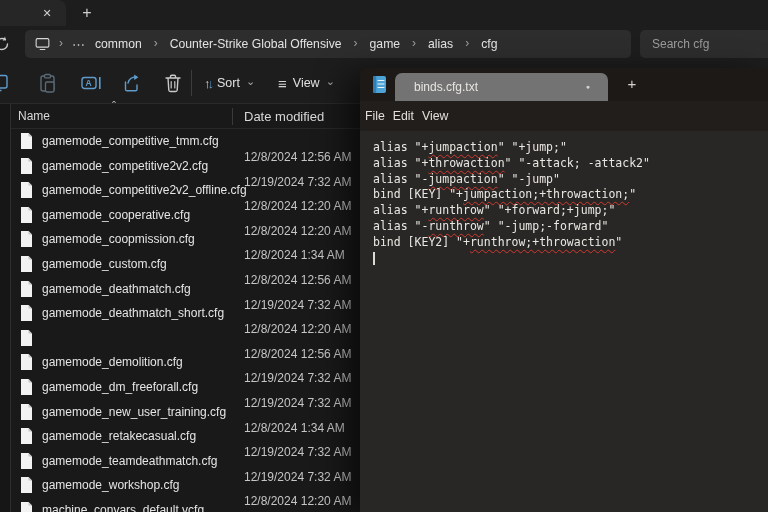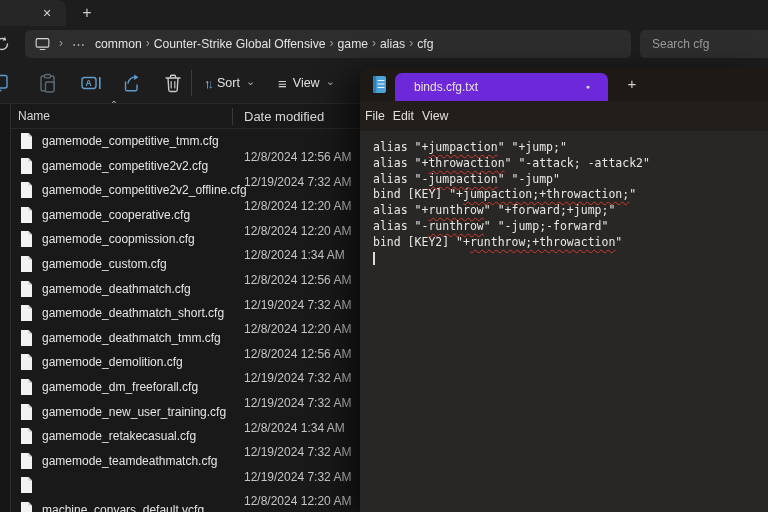--- a/index.html
+++ b/index.html
@@ -43,21 +43,21 @@
   .filelist { position:absolute; left:0; top:129px; width:768px; height:383px; overflow:hidden; }
   .file-row { position:relative; height:24.6px; }
   .doc-icon { position:absolute; left:20px; top:4px; width:13px; height:16px; }
   .fname { position:absolute; left:42px; top:0; line-height:24.6px; font-size:12px; color:#e5e5e5; white-space:nowrap; }
   .fdate { position:absolute; left:244px; top:16px; line-height:24.6px; font-size:12px; color:#c6c6c6; white-space:nowrap; }
 
   
   .notepad { position:absolute; left:360px; top:68px; width:408px; height:444px; border-top-left-radius:8px; box-shadow:-14px 6px 30px rgba(0,0,0,.55); }
   .np-titlebar { position:absolute; left:0; top:0; width:408px; height:33px; background:#1d1916; border-top-left-radius:8px; }
   .np-appicon { position:absolute; left:12px; top:7px; width:15px; height:19px; }
-  .np-tab { position:absolute; left:35px; top:5px; width:213px; height:28px; background:#6d28d9; border-radius:7px 7px 0 0; }
+  .np-tab { position:absolute; left:35px; top:5px; width:213px; height:28px; background:#737373; border-radius:7px 7px 0 0; }
   .np-tab-label { position:absolute; left:19px; top:0; line-height:28px; font-size:12px; color:#e8e5e1; }
   .np-dot { position:absolute; right:18px; top:0; line-height:28px; font-size:7px; color:#d5d2cd; }
   .np-newtab { position:absolute; left:260px; top:4px; width:24px; height:24px; color:#d5d2cd; font-size:15px; line-height:24px; text-align:center; font-weight:300; }
   .np-menubar { position:absolute; left:0; top:33px; width:408px; height:30px; background:#221e1b; display:flex; padding-left:1px; }
   .np-menu-item { padding:0 4px; line-height:30px; font-size:12.3px; color:#e2dfda; }
   .np-editor { position:absolute; left:0; top:63px; width:408px; height:381px; background:#292725; padding:9px 0 0 13px; overflow:hidden; }
   .code-line { font-family:"DejaVu Sans Mono","Liberation Mono",monospace; font-size:11.5px; line-height:15.8px; color:#eae8e3; white-space:pre; }
   .squiggle { text-decoration-line:underline; text-decoration-style:wavy; text-decoration-color:#cf3a30; text-decoration-thickness:1px; text-underline-offset:2.5px; }
   .caret { display:inline-block; width:1.5px; height:13px; background:#ddd9d3; vertical-align:text-bottom; }
 
@@ -84,21 +84,21 @@
     </span>
     <div class="addressbar">
       <span>
         <svg width="15" height="14" viewBox="0 0 16 15">
             <rect x="1.2" y="1.8" width="13.6" height="9" rx="1.4" fill="none" stroke="#d5d5d5" stroke-width="1.2"></rect>
             <path d="M5.5 13.4 h5" stroke="#d5d5d5" stroke-width="1.2" stroke-linecap="round"></path>
           </svg>
       </span>
       <span class="chev">›</span>
       <span class="ellipsis">⋯</span>
-      <span id="breadcrumb-items" style="display:flex;align-items:center;gap:4px">
+      <span id="breadcrumb-items" style="display:flex;align-items:center;gap:12px">
           <span class="crumb">common</span>
           <span class="chev">›</span>
           <span class="crumb">Counter-Strike Global Offensive</span>
           <span class="chev">›</span>
           <span class="crumb">game</span>
           <span class="chev">›</span>
           <span class="crumb">alias</span>
           <span class="chev">›</span>
           <span class="crumb">cfg</span>
         </span>
@@ -254,21 +254,20 @@
     <span class="fdate">12/8/2024 12:20 AM</span>
   </div>
 
   <div class="file-row">
     <span class="doc-icon">
       <svg width="13" height="16" viewBox="0 0 13 16">
             <path d="M1 0 h7.5 L12 3.5 V16 H1 Z" fill="#f2f2f2"></path>
             <path d="M8.5 0 L12 3.5 H8.5 Z" fill="#c4c4c4"></path>
           </svg>
     </span>
-    <span class="fname">gamemode_deathmatch_tmm.cfg</span>
     <span class="fdate">12/8/2024 12:56 AM</span>
   </div>
 
   <div class="file-row">
     <span class="doc-icon">
       <svg width="13" height="16" viewBox="0 0 13 16">
             <path d="M1 0 h7.5 L12 3.5 V16 H1 Z" fill="#f2f2f2"></path>
             <path d="M8.5 0 L12 3.5 H8.5 Z" fill="#c4c4c4"></path>
           </svg>
     </span>
@@ -320,20 +319,21 @@
     <span class="fdate">12/19/2024 7:32 AM</span>
   </div>
 
   <div class="file-row">
     <span class="doc-icon">
       <svg width="13" height="16" viewBox="0 0 13 16">
             <path d="M1 0 h7.5 L12 3.5 V16 H1 Z" fill="#f2f2f2"></path>
             <path d="M8.5 0 L12 3.5 H8.5 Z" fill="#c4c4c4"></path>
           </svg>
     </span>
+    <span class="fname">gamemode_workshop.cfg</span>
     <span class="fdate">12/8/2024 12:20 AM</span>
   </div>
 
   <div class="file-row">
     <span class="doc-icon">
       <svg width="13" height="16" viewBox="0 0 13 16">
             <path d="M1 0 h7.5 L12 3.5 V16 H1 Z" fill="#f2f2f2"></path>
             <path d="M8.5 0 L12 3.5 H8.5 Z" fill="#c4c4c4"></path>
           </svg>
     </span>

